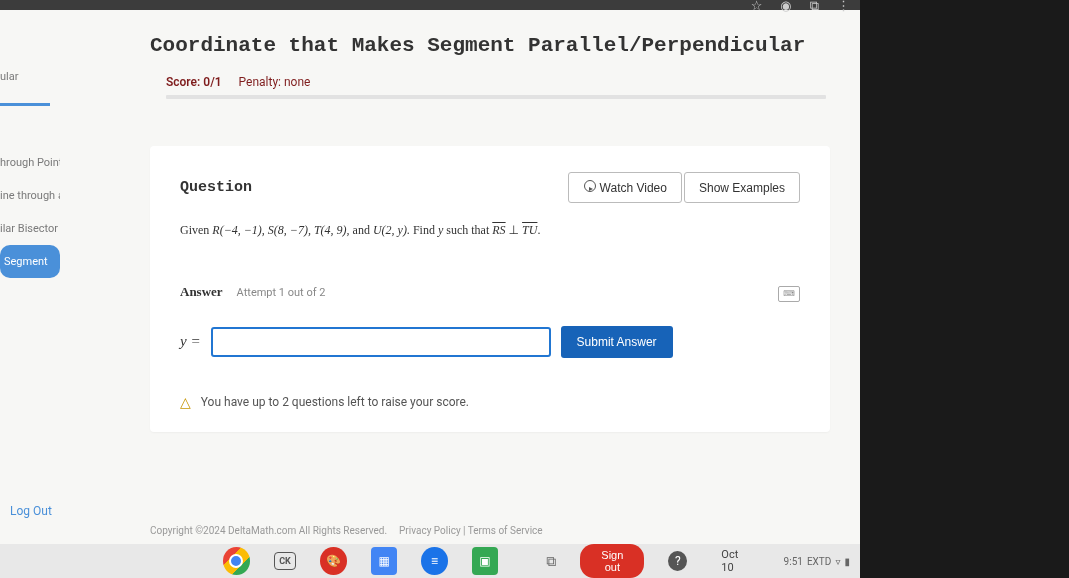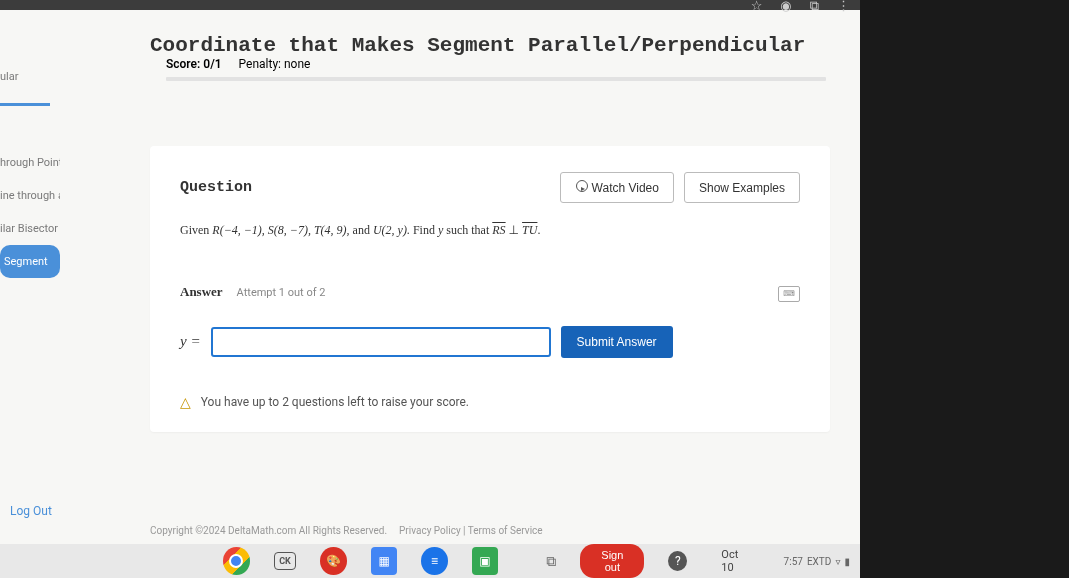--- a/index.html
+++ b/index.html
@@ -2,32 +2,32 @@
 <html><head>
 <meta charset="utf-8">
 <style>
 * { margin: 0; padding: 0; box-sizing: border-box; }
 body { font-family: -apple-system, BlinkMacSystemFont, "Segoe UI", Roboto, sans-serif; background: #1a1a1a; width: 1069px; height: 578px; overflow: hidden; position: relative; }
 .browser-view { position: absolute; left: 0; top: 0; width: 860px; height: 578px; background: #f7f7f5; }
 .browser-top { height: 10px; background: #3c3c3c; position: relative; }
 .top-icons { position: absolute; right: 10px; top: -2px; display: flex; gap: 18px; color: #ccc; font-size: 13px;}
 .page-header { padding: 24px 0 10px 150px; }
 .page-title { font-size: 21px; font-weight: 600; color: #333; font-family: Liberation Mono, monospace;}
-.score-line { font-size: 12px; color: #000000; padding-left:16px; }
+.score-line { margin-top: 18px; font-size: 12px; color: #7f1d1d; padding-left:16px; }
 .score-line .score-label { font-weight: 600; margin-right: 14px; }
 .progress-bar { margin-top: 6px; margin-left:16px; height: 4px; background: #e2e2e2; width: 660px; border-radius: 1px; position: relative; }
 .sidebar { position: absolute; left: 0; top: 60px; width: 60px; font-size: 11px; color: #7a7a7a; }
 .sidebar-item { padding: 10px 6px 10px 0; cursor: pointer; text-align: left; white-space: nowrap; overflow: hidden;}
 .sidebar-item.active { color: #fff; background: #4a90d9; padding-left:4px;border-radius:10px;}
 .sidebar-blue-line { width: 50px; height: 3px; background: #4a90d9; margin: 10px 0 40px 0;}
 .logout { position: absolute; bottom: 60px; left: 10px; font-size: 12px; color: #4a90d9; cursor: pointer; }
 .main-card { position: absolute; left: 150px; top: 146px; width: 680px; background: #fff; border-radius: 4px; padding: 26px 30px 22px 30px; box-shadow: 0 1px 2px rgba(0,0,0,.04);}
 .question-row { display: flex; justify-content: space-between; align-items: center; margin-bottom: 18px;}
 .question-label { font-weight: 600; font-size: 15px; color: #333; font-family: Liberation Mono, monospace;}
-.question-buttons { display: flex; gap: 10px; margin-left: 28px; }
+.question-buttons { display: flex; gap: 2px; margin-left: 28px; }
 .btn-outline { border: 1px solid #bbb; background: #fff; color: #333; font-size: 12px; padding: 7px 14px; border-radius: 3px; cursor: pointer; display: inline-flex; align-items: center; gap: 5px;}
 .question-text { font-size: 12px; color: #333; font-family: Georgia, serif; line-height: 1.6; margin-bottom: 30px;}
 .question-text .math { font-style: italic; font-family: "Times New Roman", serif;}
 .overline { text-decoration: overline; font-style: italic;}
 .answer-row { display: flex; align-items: baseline; gap: 14px; margin-bottom: 24px; margin-top: 44px;}
 .answer-label { font-weight: 600; font-size: 13px; color: #333; font-family: Georgia, serif;}
 .attempt-text { font-size: 11px; color: #888; }
 .keyboard-icon { margin-left: auto; width: 22px; height: 16px; border: 1px solid #aaa; border-radius: 2px; display: flex; align-items: center; justify-content: center; font-size: 8px; color: #888; cursor: pointer;}
 .input-row { display: flex; align-items: center; gap: 10px; margin-bottom: 8px;}
 .y-equals { font-style: italic; font-family: "Times New Roman", serif; font-size: 15px; color: #333;}
@@ -134,19 +134,19 @@
     <div class="tb-icon tb-red">🎨</div>
     <div class="tb-icon tb-blue1">▦</div>
     <div class="tb-icon tb-blue2">≡</div>
     <div class="tb-icon tb-green">▣</div>
     <div class="tb-spacer"></div>
     <span style="color:#666;font-size:14px;">⧉</span>
     <button class="tb-signout">Sign out</button>
     <div class="tb-help">?</div>
     <span class="tb-date">Oct 10</span>
     <span class="tb-status">
-      <span>7:57</span>
+      <span>9:51</span>
       <span>EXTD</span>
       <span>▿</span>
       <span>▮</span>
     </span>
   </div>
 </div>
 
 </body></html>

